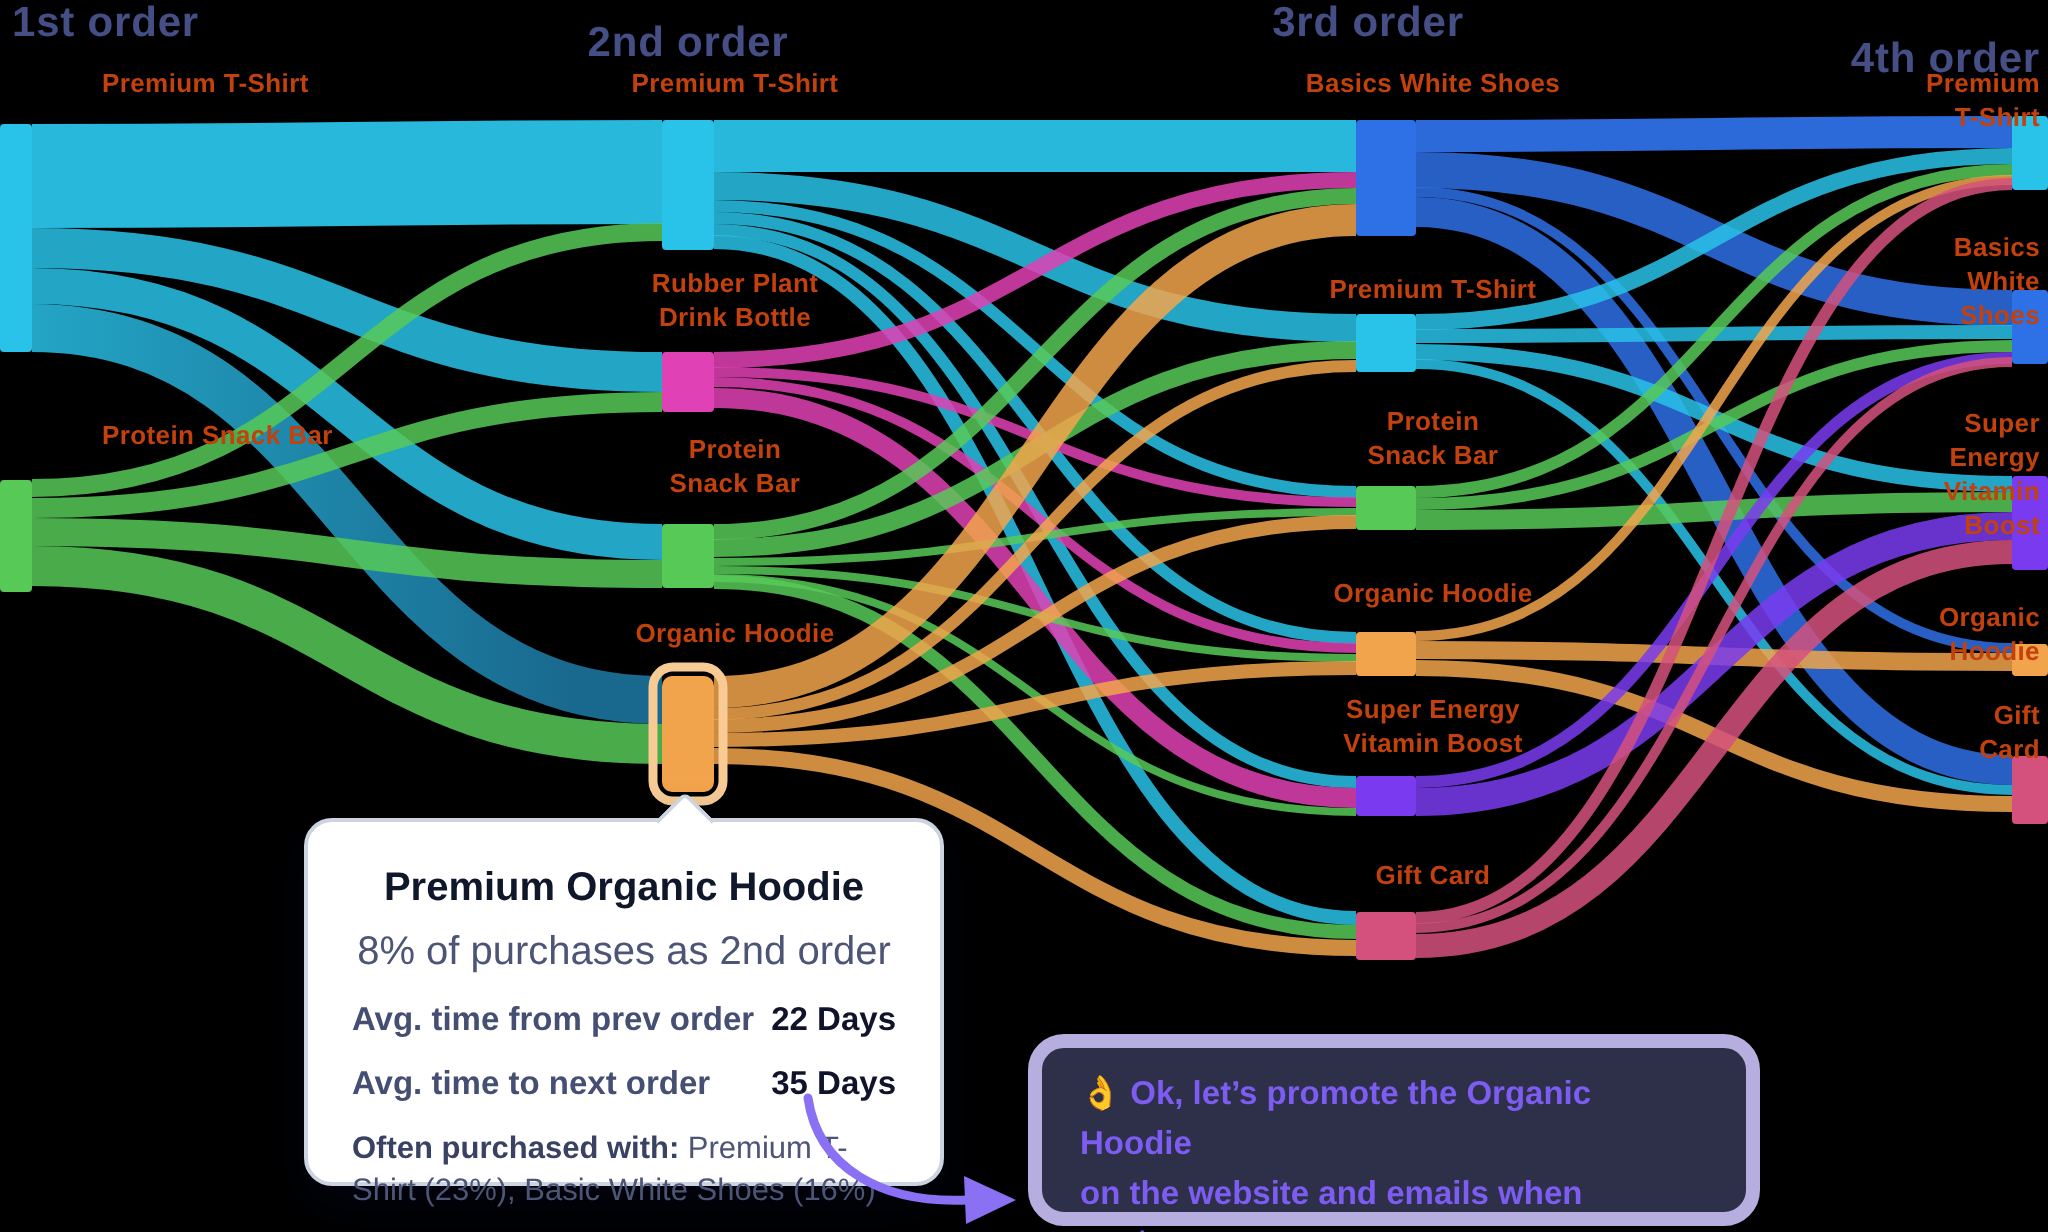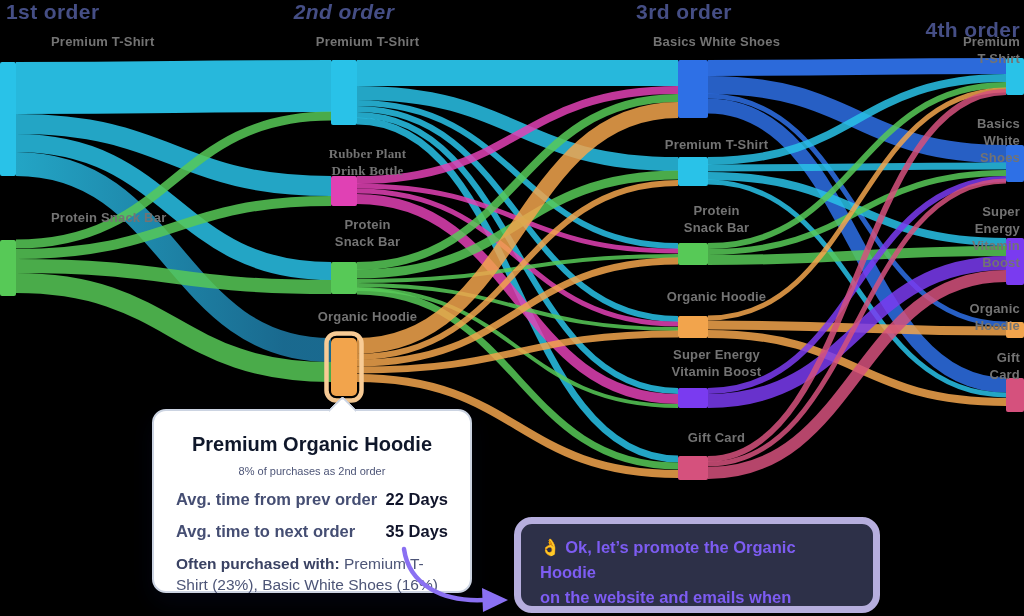--- a/index.html
+++ b/index.html
@@ -1,29 +1,29 @@
 <!DOCTYPE html>
 <html><head>
 <meta charset="utf-8">
 <style>
   html,body{margin:0;padding:0;background:#000;}
   body{width:1024px;height:616px;overflow:hidden;font-family:"Liberation Sans",sans-serif;}
   .stage{position:relative;width:978px;height:616px;background:#000;}
   #sankey-svg{position:absolute;left:0;top:0;z-index:1;}
   .col-header{position:absolute;font-size:21px;font-weight:bold;color:#454e85;letter-spacing:.4px;z-index:2;white-space:nowrap;}
-  .node-label{position:absolute;font-size:13px;font-weight:bold;color:#737373;line-height:1.3;letter-spacing:.2px;z-index:2;white-space:pre-line;padding-left:47px;}
+  .node-label{position:absolute;font-size:13px;font-weight:bold;color:#c2410c;line-height:1.3;letter-spacing:.2px;z-index:2;white-space:pre-line;padding-left:47px;}
   .align-center{transform:translateX(-50%);text-align:center;}
   .align-right{transform:translateX(-100%);text-align:right;}
 
   .tooltip{position:absolute;left:152px;top:409px;width:320px;height:184px;background:#ffffff;
     border:2px solid #ccd4e2;border-radius:14px;box-shadow:0 10px 24px rgba(5,10,30,.5);z-index:5;box-sizing:border-box;}
   .tooltip-pointer{position:absolute;top:-11px;left:178px;width:19px;height:19px;background:#fff;
     border-left:2px solid #ccd4e2;border-top:2px solid #ccd4e2;transform:rotate(45deg);border-top-left-radius:4px;}
   .tt-title{margin-top:22px;text-align:center;font-size:20px;font-weight:bold;color:#0f172a;}
-  .tt-sub{margin-top:9px;text-align:center;font-size:11px;color:#4d5577;}
+  .tt-sub{margin-top:9px;text-align:center;font-size:20px;color:#4d5577;}
   .tt-row{display:flex;justify-content:space-between;margin:13px 22px 0;font-size:16.5px;}
   .tt-row-label{font-weight:bold;color:#454e73;text-align:center;}
   .tt-row-value{font-weight:bold;color:#10142a;}
   .tt-often{margin:13px 22px 0;font-size:15.5px;line-height:1.35;color:#4d5577;}
   .tt-often-lead{font-weight:bold;color:#3a4263;margin-top:47px;}
 
   .callout{position:absolute;left:514px;top:517px;width:366px;height:96px;background:#2d3048;
     border:7px solid #b6aede;border-radius:18px;z-index:6;box-sizing:border-box;padding:11px 19px;}
   .callout-text{font-size:16.5px;font-weight:bold;color:#7d5cf2;line-height:1.5;white-space:pre-line;}
   .callout-emoji{color:#f0b429;font-weight:bold;}
@@ -105,27 +105,27 @@
       <rect x="678" y="456" width="30" height="24" rx="2" fill="#d5517d"></rect>
       <rect x="1006" y="58" width="18" height="37" rx="2" fill="#29c2e8"></rect>
       <rect x="1006" y="145" width="18" height="37" rx="2" fill="#2e70e6"></rect>
       <rect x="1006" y="238" width="18" height="47" rx="2" fill="#7a3bf0"></rect>
       <rect x="1006" y="322" width="18" height="16" rx="2" fill="#f2a44c"></rect>
       <rect x="1006" y="378" width="18" height="34" rx="2" fill="#d5517d"></rect>
     </svg>
 
   <div id="labels-layer">
       <div class="col-header" style="left: 6px; top: 0px;">1st order</div>
-      <div class="col-header align-center" style="left: 344px; top: 0px; font-style: italic;">2nd order</div>
+      <div class="col-header align-center" style="left: 344px; top: 10px;">2nd order</div>
       <div class="col-header align-center" style="left: 684px; top: 0px;">3rd order</div>
       <div class="col-header align-right" style="left: 1020px; top: 18px;">4th order</div>
       <div class="node-label" style="left: 4px; top: 34px;">Premium T-Shirt</div>
       <div class="node-label" style="left: 4px; top: 210px;">Protein Snack Bar</div>
       <div class="node-label align-center" style="left: 344px; top: 34px;">Premium T-Shirt</div>
-      <div class="node-label align-center" style="left: 344px; top: 146px; font-family: Liberation Serif, serif;">Rubber Plant
+      <div class="node-label align-center" style="left: 344px; top: 134px;">Rubber Plant
 Drink Bottle</div>
       <div class="node-label align-center" style="left: 344px; top: 217px;">Protein
 Snack Bar</div>
       <div class="node-label align-center" style="left: 344px; top: 309px;">Organic Hoodie</div>
       <div class="node-label align-center" style="left: 693px; top: 34px;">Basics White Shoes</div>
       <div class="node-label align-center" style="left: 693px; top: 137px;">Premium T-Shirt</div>
       <div class="node-label align-center" style="left: 693px; top: 203px;">Protein
 Snack Bar</div>
       <div class="node-label align-center" style="left: 693px; top: 289px;">Organic Hoodie</div>
       <div class="node-label align-center" style="left: 693px; top: 347px;">Super Energy

